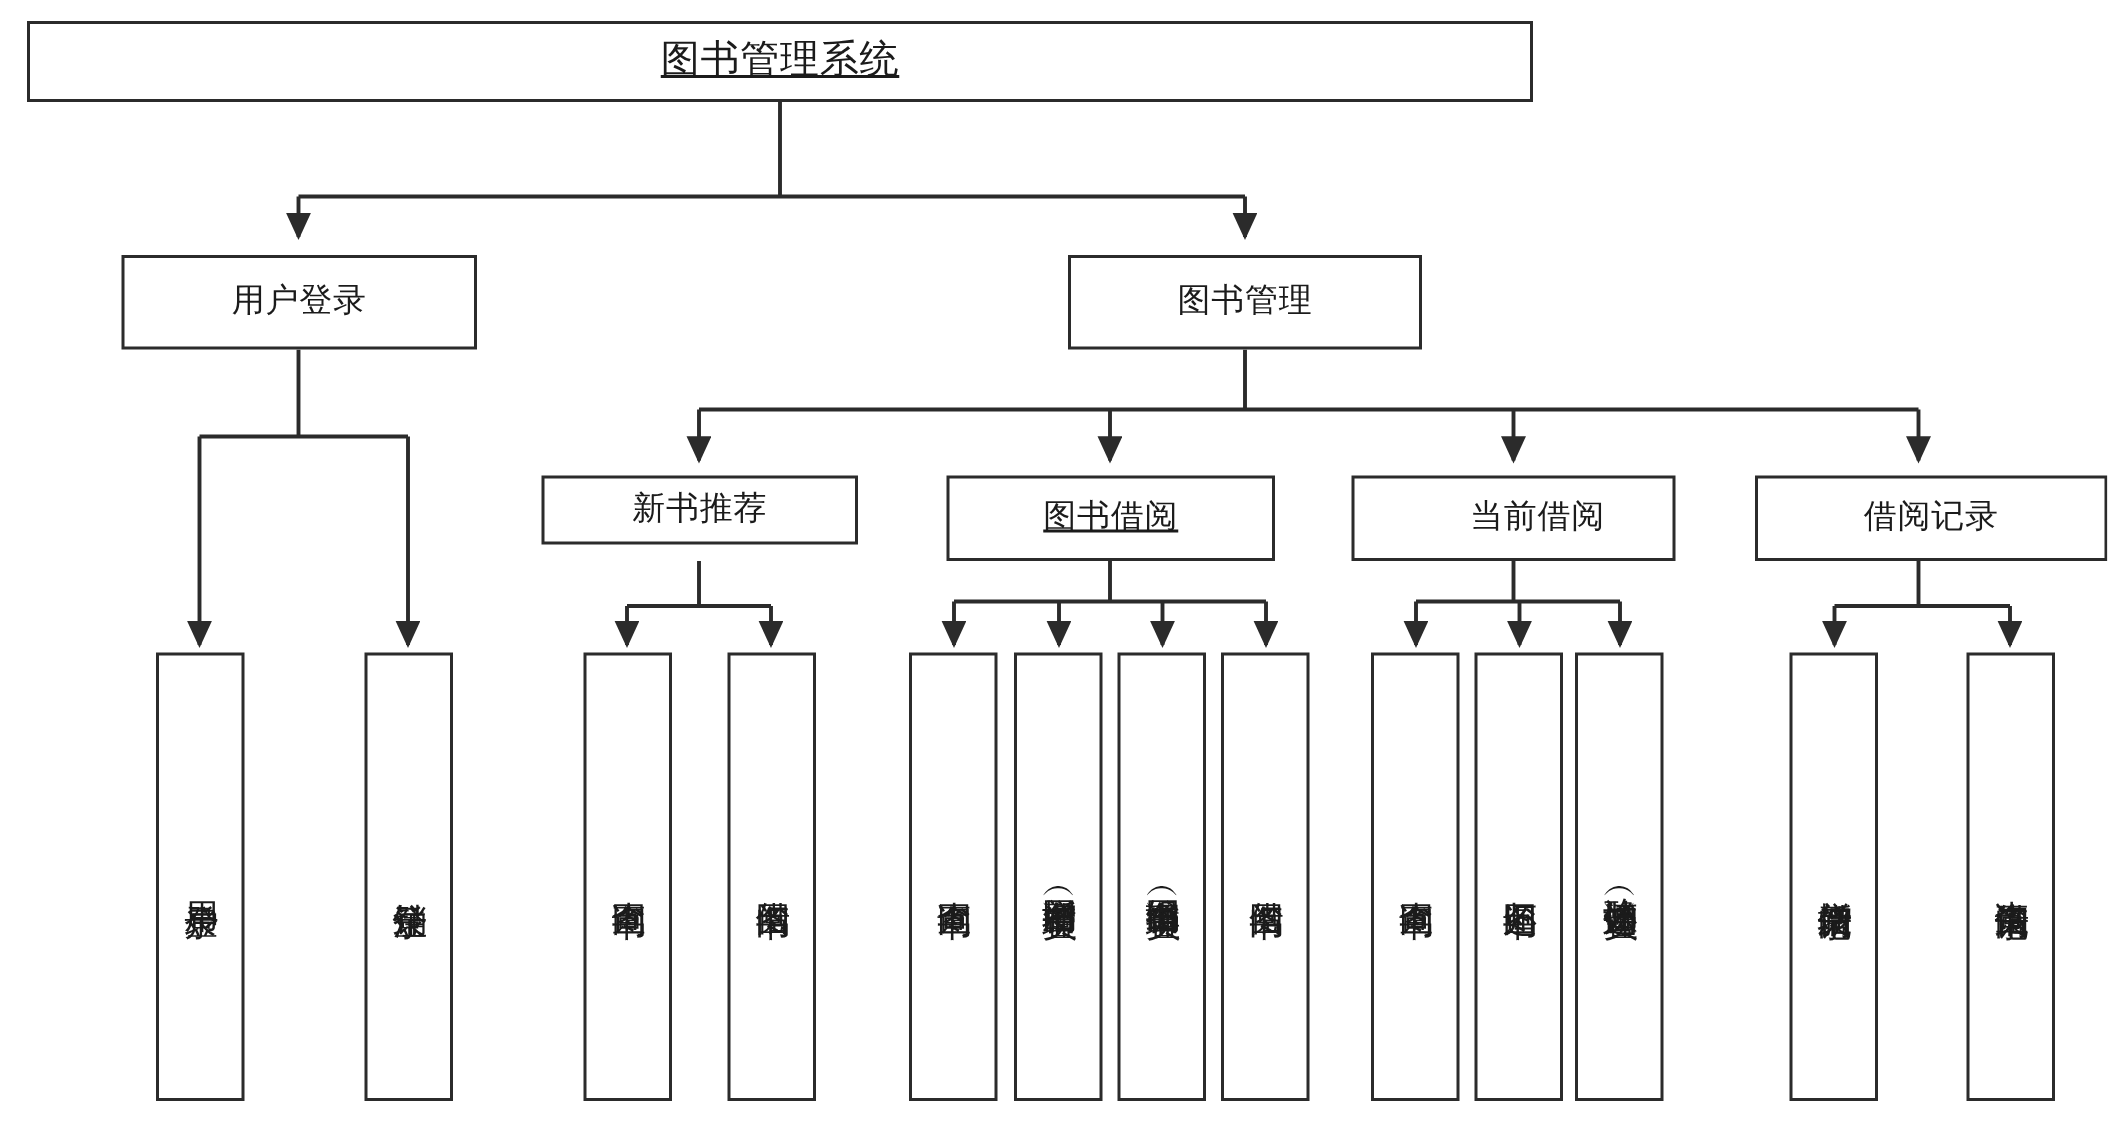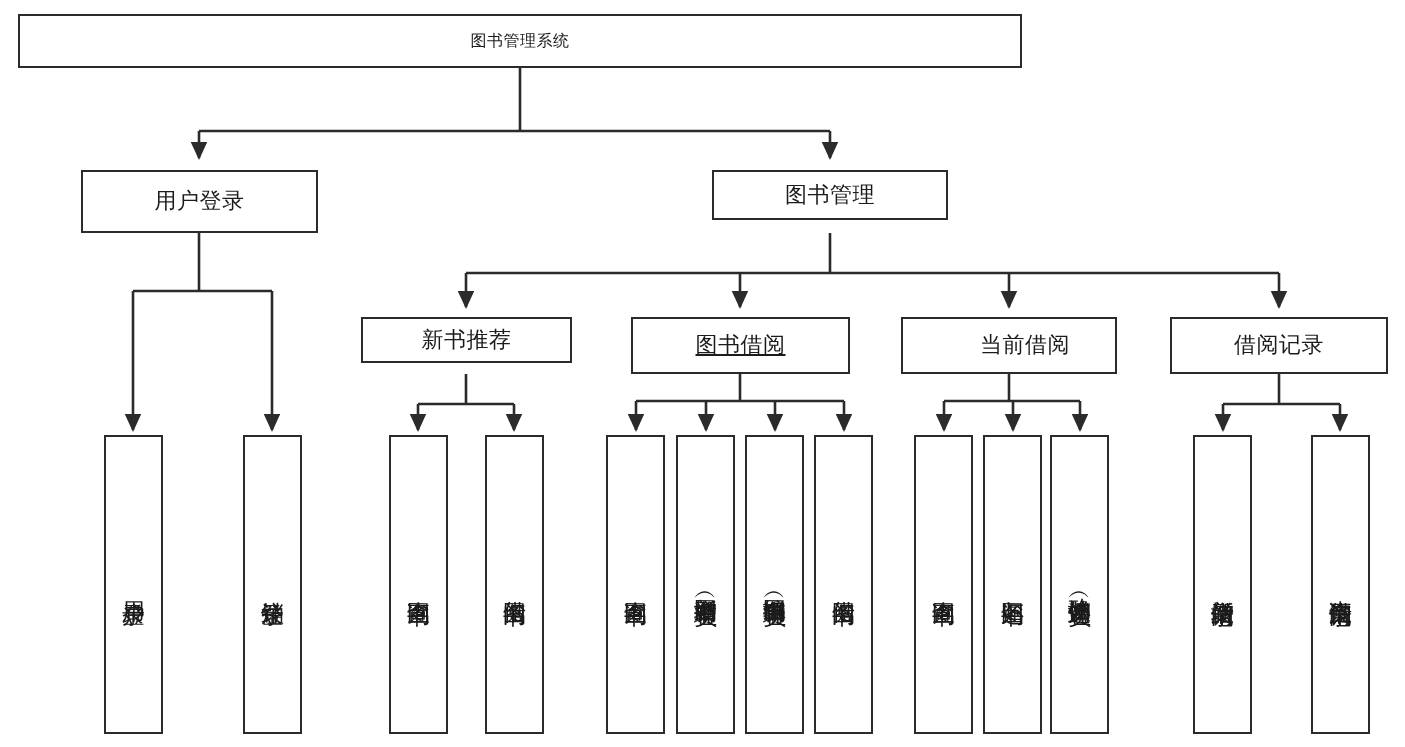--- a/index.html
+++ b/index.html
@@ -37,21 +37,22 @@
     display: block;
     line-height: 1.12;
     letter-spacing: 0.5px;
     white-space: nowrap;
   }
   
   .node.h .label {
     font-size: 22px;
   }
   .node.root .label {
-    font-size: 16px;
+    font-size: 26px;
+    text-decoration: underline;
   }
   
   .node.v {
     align-items: center;
     justify-content: center;
   }
   .node.v .label {
     writing-mode: vertical-rl;
     text-orientation: upright;
     font-size: 23px;
@@ -125,34 +126,34 @@
     </g>
   </svg>
 
   <div class="node h root" style="left:18px; top:14px; width:1004px; height:54px;">
     <span class="label">图书管理系统</span>
   </div>
 
   <div class="node h" style="left:81px; top:170px; width:237px; height:63px;">
     <span class="label">用户登录</span>
   </div>
-  <div class="node h" style="left:712px; top:170px; width:236px; height:50px;">
+  <div class="node h" style="left:712px; top:170px; width:236px; height:63px;">
     <span class="label">图书管理</span>
   </div>
 
   <div class="node h" style="left:361px; top:317px; width:211px; height:46px;">
     <span class="label">新书推荐</span>
   </div>
   <div class="node h" style="left:631px; top:317px; width:219px; height:57px;text-decoration:underline;">
     <span class="label">图书借阅</span>
   </div>
   <div class="node h" style="left:901px; top:317px; width:216px; height:57px;padding-left:32px;">
     <span class="label">当前借阅</span>
   </div>
-  <div class="node h" style="left:1170px; top:317px; width:218px; height:57px;">
+  <div class="node h" style="left:1170px; top:317px; width:235px; height:57px;">
     <span class="label">借阅记录</span>
   </div>
 
   <div class="node v" style="left:104px; top:435px; width:59px; height:299px;">
     <span class="label">用户登录</span>
   </div>
   <div class="node v" style="left:243px; top:435px; width:59px; height:299px;">
     <span class="label">注销登录</span>
   </div>
 

